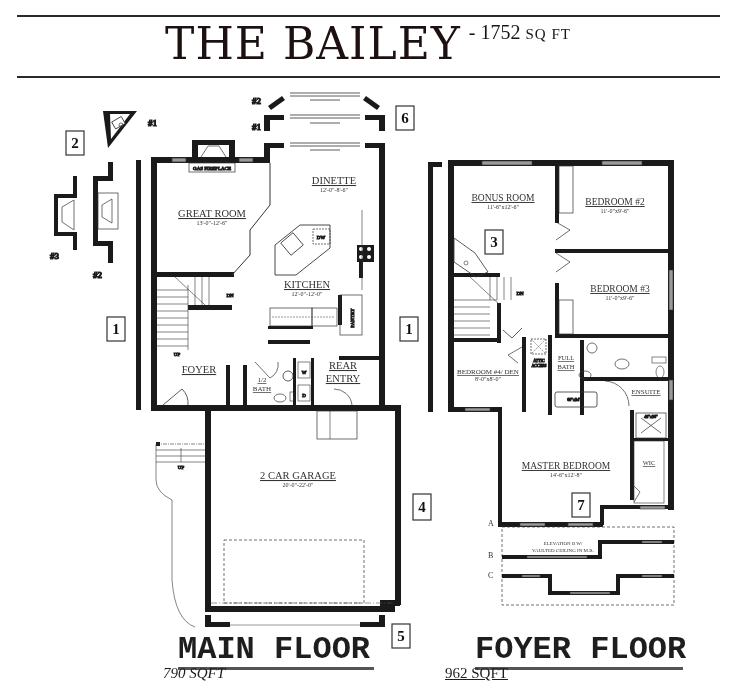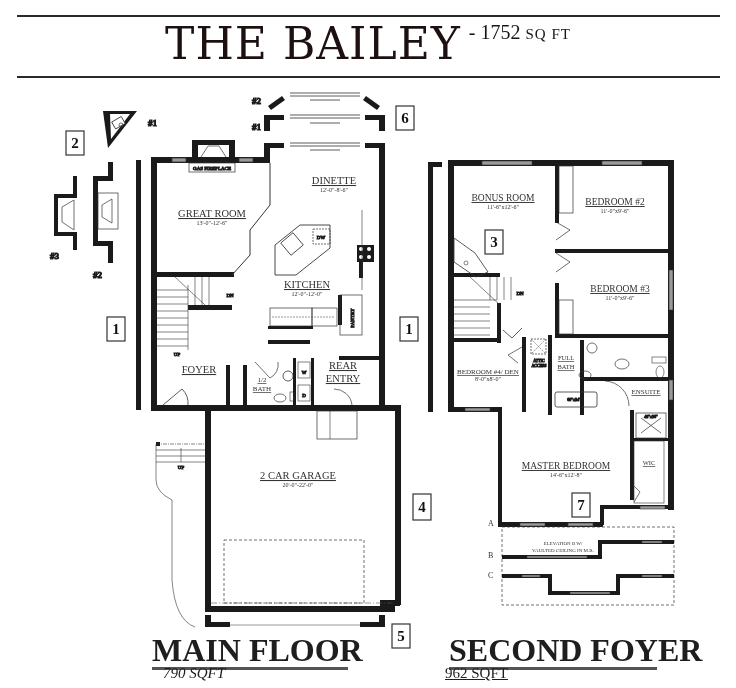--- a/index.html
+++ b/index.html
@@ -3,21 +3,21 @@
 <meta charset="utf-8">
 <style>
   html, body { margin: 0; padding: 0; background: #ffffff; }
   body { width: 736px; height: 688px; position: relative; overflow: hidden; font-family: "Liberation Serif", serif; color: #1a1414; }
   .rule { position: absolute; left: 17px; width: 703px; height: 2px; background: #2a2a2a; }
   #title-wrap { position: absolute; left: 0; top: 18px; width: 736px; text-align: center; }
   #title { font-family: "DejaVu Serif", serif; font-size: 44px; letter-spacing: 1px; color: #1c1010; vertical-align: middle; }
   #title-suffix { font-family: "Liberation Serif", serif; font-size: 20px; margin-left: 8px; vertical-align: 8px; }
   #title-suffix .sq { font-size: 15px; letter-spacing: 1px; }
   svg { position: absolute; left: 0; top: 0; }
-  .floor-label { position: absolute; font-family: Liberation Serif, serif; font-weight: bold; font-size: 32px; color: #1e1e1e; line-height: 1; }
+  .floor-label { position: absolute; font-family: Liberation Mono, monospace; font-weight: bold; font-size: 32px; color: #1e1e1e; line-height: 1; margin-left: 26px; }
   .floor-label .underline { display: block; height: 3px; background: #555; margin-top: 1px; }
   .floor-sqft { position: absolute; font-family: "Liberation Serif", serif; font-size: 15px; color: #1e1e1e; }
   .room { font-family: "Liberation Serif", serif; fill: #333; }
   .room-name { font-size: 10.5px; text-decoration: underline; }
   .room-dim { font-size: 6px; }
   .small { font-size: 5px; fill: #444; }
   .tag-box { fill: #fff; stroke: #333; stroke-width: 1.2; }
   .tag-num { font-family: "Liberation Serif", serif; font-weight: bold; font-size: 15px; fill: #111; }
   .opt-label { font-family: "Liberation Serif", serif; font-weight: bold; font-size: 10px; fill: #222; }
 </style>
@@ -362,16 +362,16 @@
   </g>
 </svg>
 
 <div class="floor-label" style="left:152px; top:634px;">
   <span>MAIN FLOOR</span>
   <span class="underline" style="width:196px;"></span>
 </div>
 <div class="floor-sqft" style="left:163px; top:665px;font-style:italic;">790 SQFT</div>
 
 <div class="floor-label" style="left:449px; top:634px;">
-  <span>SECOND FOYER</span>
+  <span>FOYER FLOOR</span>
   <span class="underline" style="width:208px;"></span>
 </div>
 <div class="floor-sqft" style="left:445px; top:665px;text-decoration:underline;">962 SQFT</div>
 
 </body></html>

